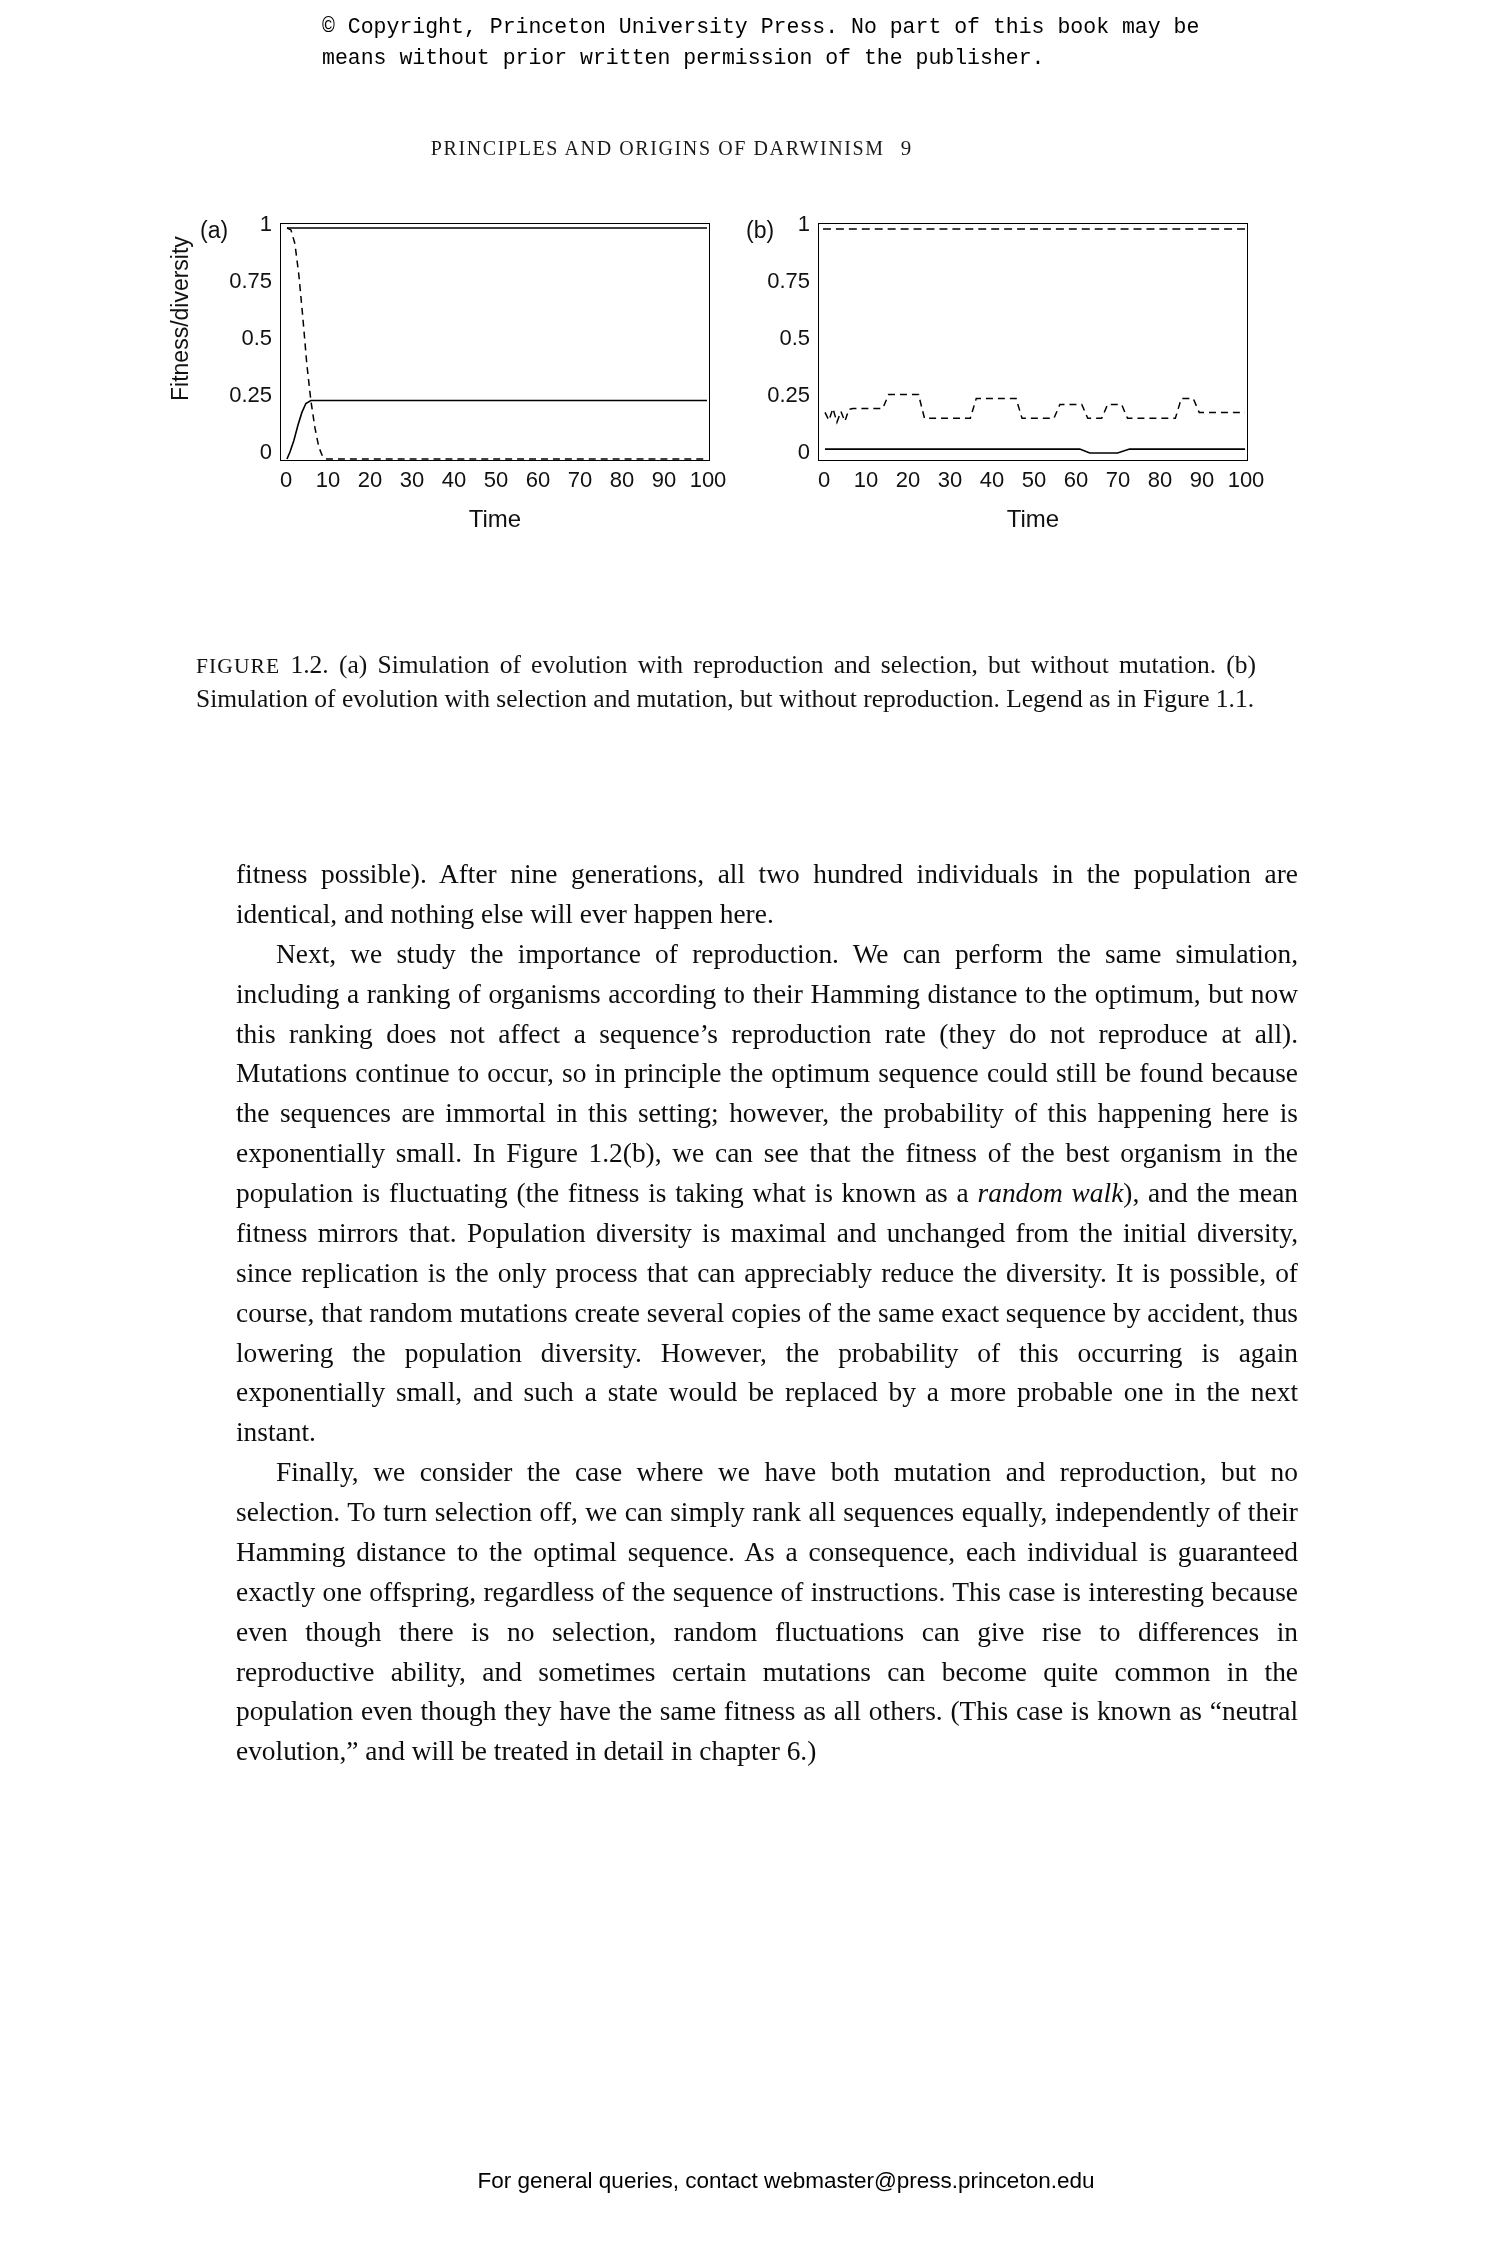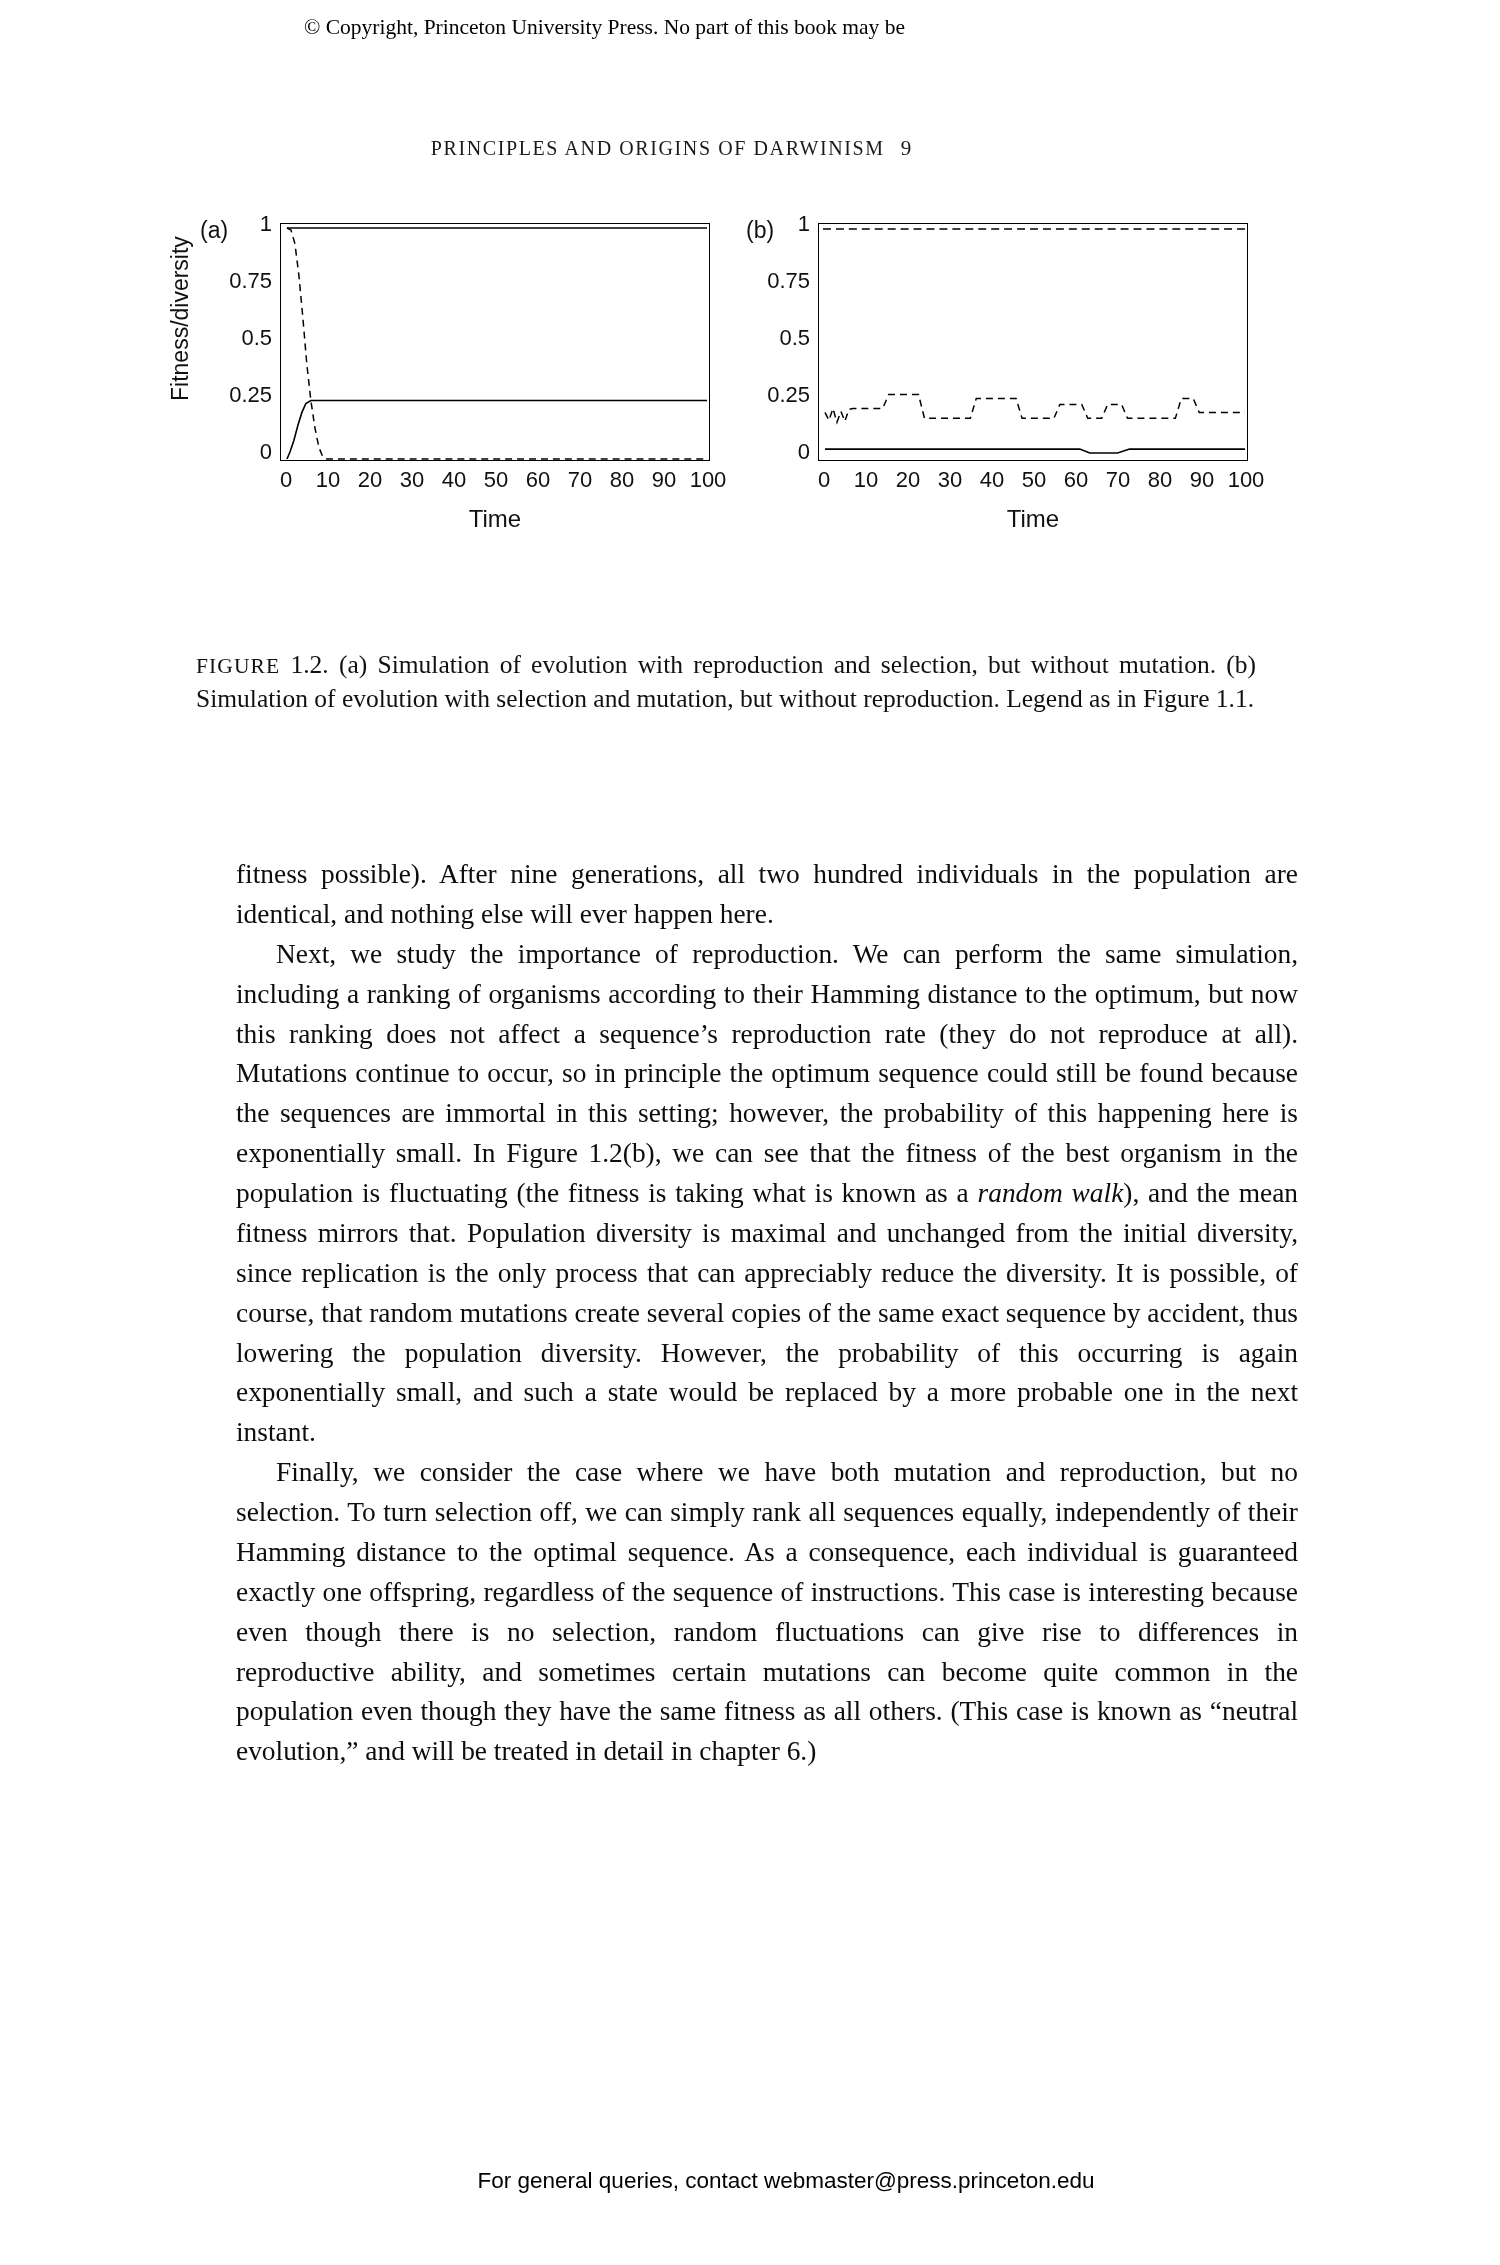--- a/index.html
+++ b/index.html
@@ -17,24 +17,24 @@
   }
 
   .page {
     position: absolute;
     inset: 0;
   }
 
   
   .copyright {
     position: absolute;
-    left: 304px;
+    left: 322px;
     top: 12px;
     width: 860px;
-    font-family: Liberation Serif, serif;
+    font-family: Liberation Mono, monospace;
     font-size: 21.5px;
     line-height: 1.42;
     color: #000;
   }
   .copyright div { white-space: nowrap; }
 
   
   .running-head {
     position: absolute;
     left: 0;
@@ -179,20 +179,21 @@
     padding-left: 36px;
   }
 </style>
 </head>
 <body>
 
 <div class="page">
 
   <div class="copyright">
     <div>© Copyright, Princeton University Press. No part of this book may be</div>
+    <div>means without prior written permission of the publisher.</div>
   </div>
 
   <div class="running-head">
     <span>PRINCIPLES AND ORIGINS OF DARWINISM</span><span class="pageno">9</span>
   </div>
 
   <div class="figure">
 
     <div class="panel-label a">(a)</div>
     <div class="panel-label b">(b)</div>

